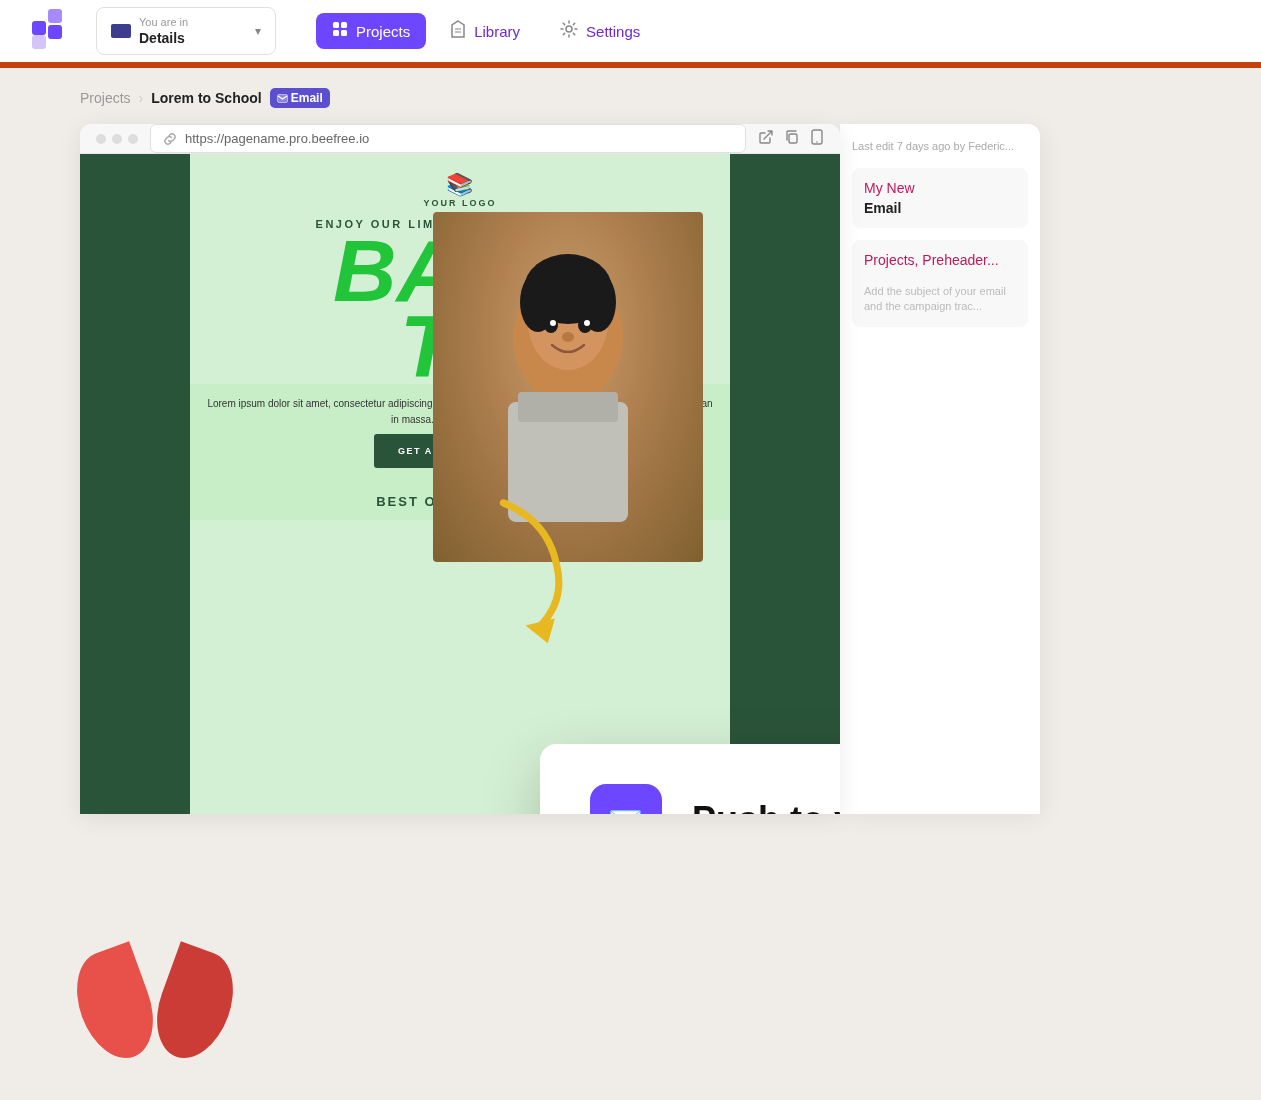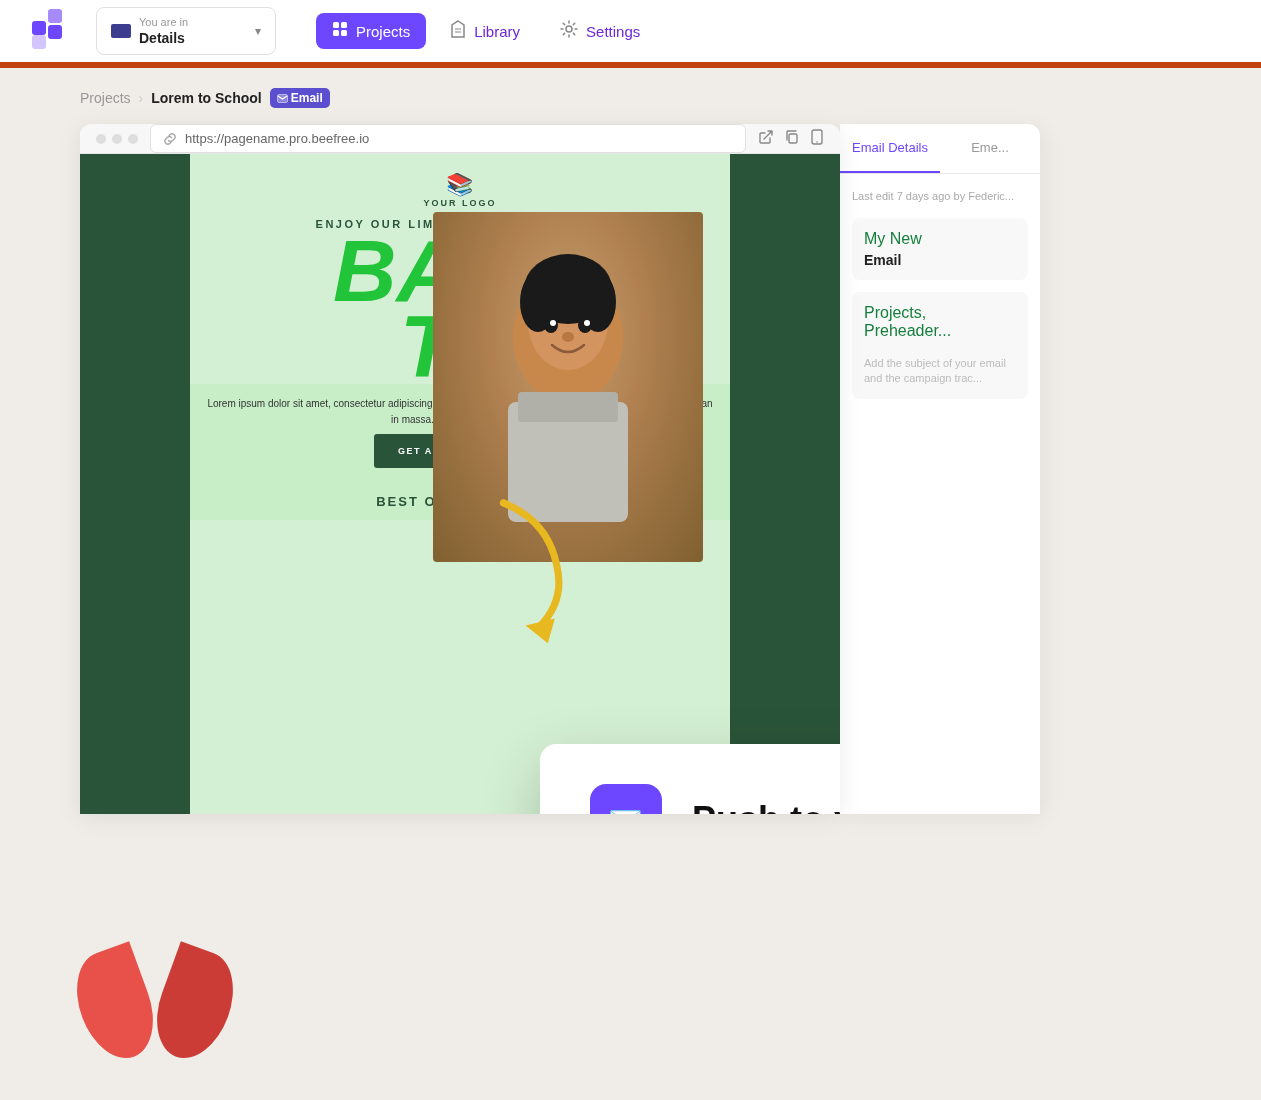--- a/index.html
+++ b/index.html
@@ -246,22 +246,22 @@
     }
 
     .field-group {
       background: #f8f8f8;
       border-radius: 8px;
       padding: 12px;
       margin-bottom: 12px;
     }
 
     .field-label {
-      font-size: 16px;
-      color: #15803d;
+      font-size: 14px;
+      color: #be185d;
       margin-bottom: 4px;
     }
 
     .field-value {
       font-size: 14px;
       color: #222;
     }
 
     .field-value strong {
       font-weight: 700;
@@ -723,24 +723,20 @@
 
           </div>
           <span class="popup-text">Push to your sending system</span>
         </div>
       </div>
 
     </div>
   </div>
 
   <div class="right-panel">
-    <div class="right-panel-tabs">
-      <div class="right-panel-tab active">Email Details</div>
-      <div class="right-panel-tab">Eme...</div>
-    </div>
 
     <div class="right-panel-content">
       <div class="last-edit-text">Last edit 7 days ago by Federic...</div>
 
       <div class="field-group">
         <div class="field-label">
           <span>My New</span>
         </div>
         <div class="field-value">
           <strong>Email</strong>

